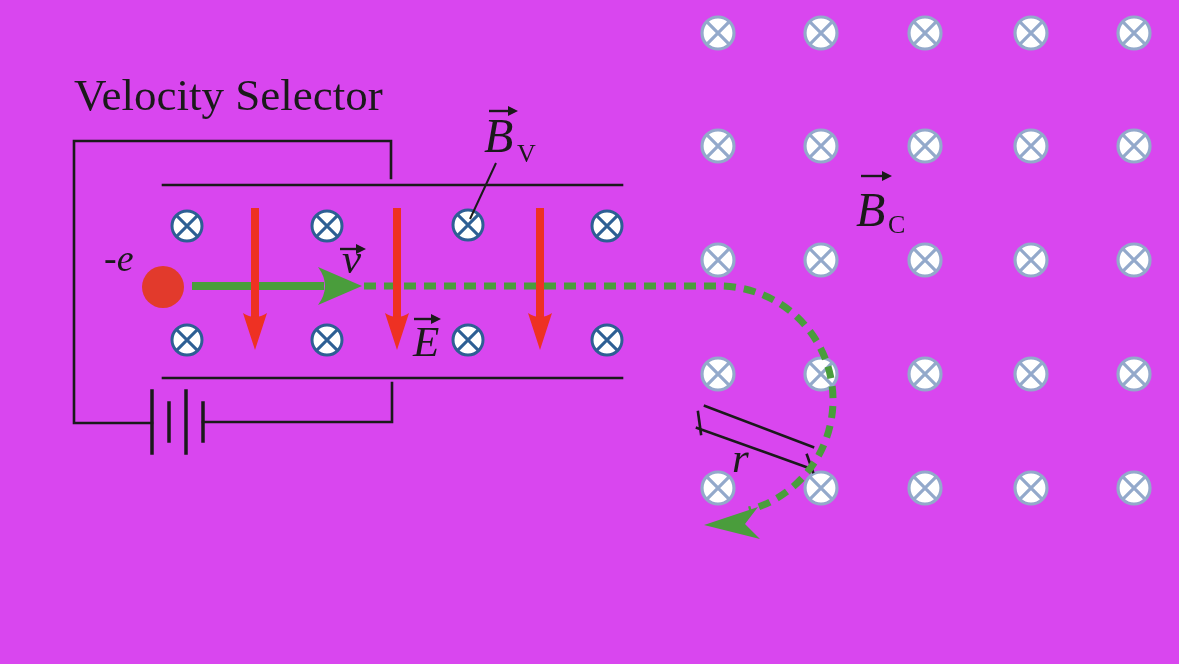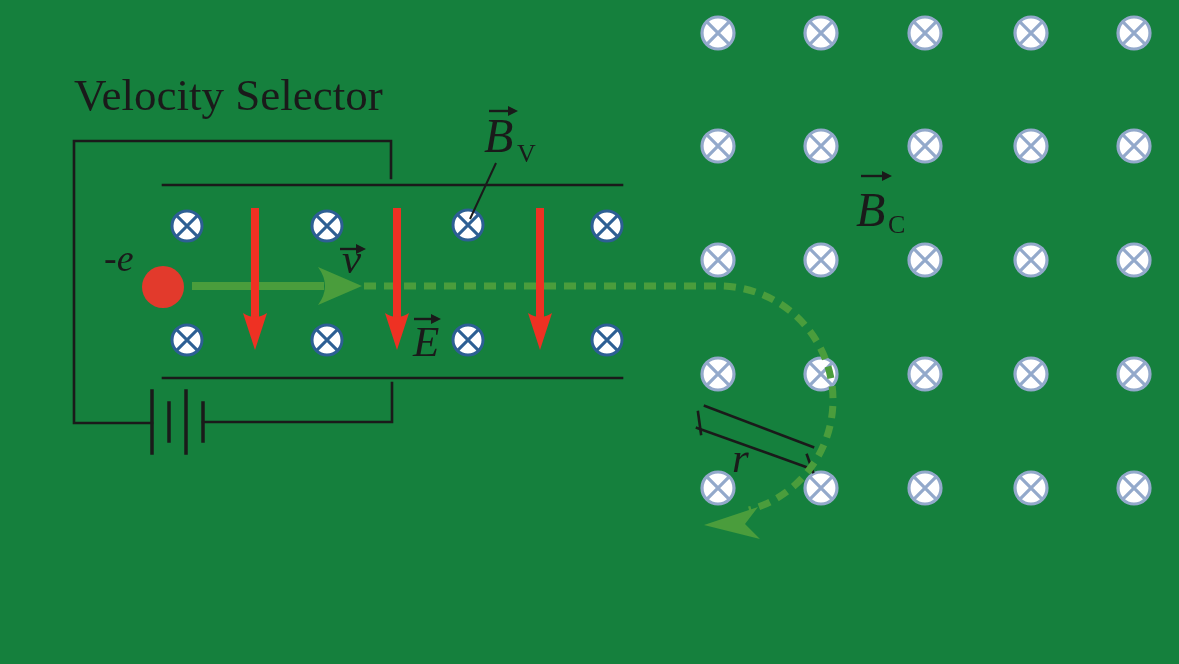--- a/index.html
+++ b/index.html
@@ -1,16 +1,16 @@
 <!DOCTYPE html>
 <html><head>
 <meta charset="utf-8">
 <style>
   html,body{margin:0;padding:0;background:#ffffff;}
-  .stage{position:relative;width:1179px;height:664px;background:#15803d;overflow:hidden;
+  .stage{position:relative;width:1179px;height:664px;background:#d946ef;overflow:hidden;
          font-family:"Liberation Serif","DejaVu Serif",serif;}
   svg{position:absolute;left:0;top:0;}
   .t-title{font:45px "Liberation Serif","DejaVu Serif",serif;}
   .t-sym  {font:italic 43px "Liberation Serif","DejaVu Serif",serif;}
   .t-symB {font:italic 48px "Liberation Serif","DejaVu Serif",serif;}
   .t-sub  {font:26px "Liberation Serif","DejaVu Serif",serif;}
   .t-e    {font:italic 38px "Liberation Serif","DejaVu Serif",serif;}
 </style>
 </head>
 <body>

